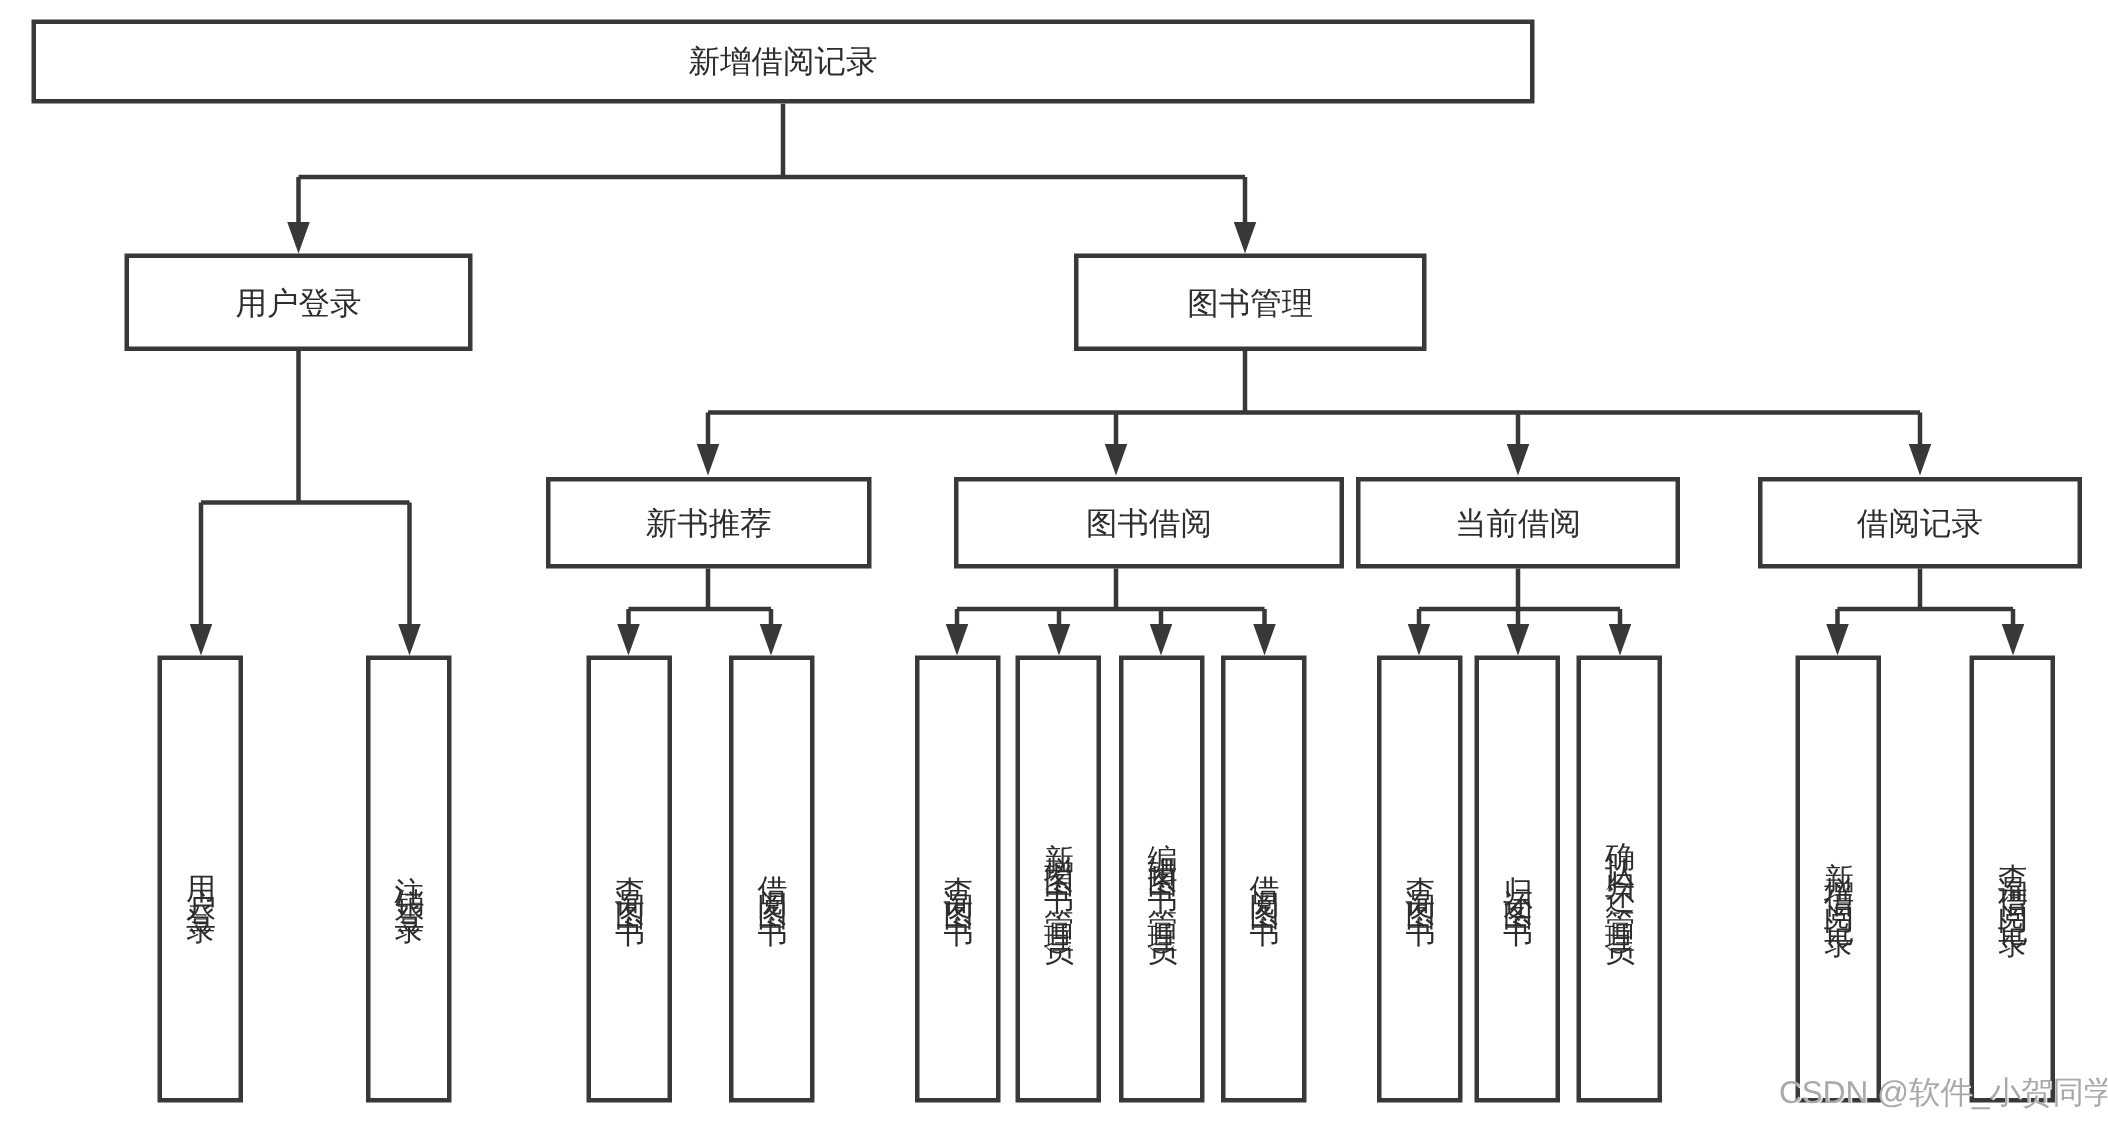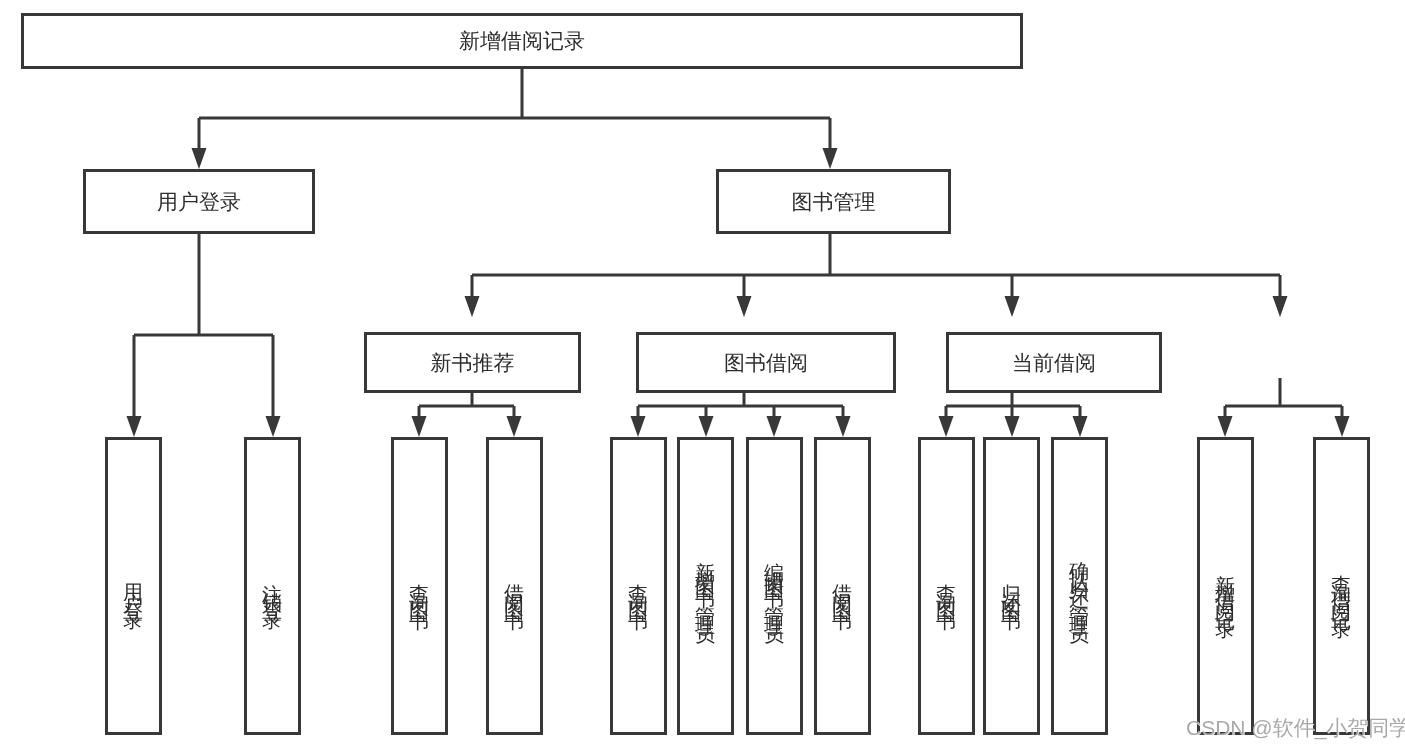--- a/index.html
+++ b/index.html
@@ -48,21 +48,21 @@
     width: 1002px;
     height: 56px;
     font-size: 21px;
   }
   .box.lvl2 {
     top: 169px;
     height: 65px;
     font-size: 21px;
   }
   .box.section {
-    top: 332px;
+    top: 318px;
     height: 61px;
     font-size: 21px;
   }
   .box.leaf {
     top: 437px;
     width: 57px;
     height: 298px;
     font-size: 20px;
   }
   .vtext {
@@ -130,21 +130,22 @@
     </g>
   </svg>
 
   <div class="box root">新增借阅记录</div>
 
   <div class="box lvl2" style="left:83px; width:232px;">用户登录</div>
   <div class="box lvl2" style="left:716px; width:235px;">图书管理</div>
 
   <div class="box section" style="left:364px; width:217px;">新书推荐</div>
   <div class="box section" style="left:636px; width:260px;">图书借阅</div>
-  <div class="box section" style="left:904px; width:216px;margin-left:42px;">当前借阅</div>
+  <div class="box section" style="left:904px; width:216px;">当前借阅</div>
+  <div class="box section" style="left:1172px; width:216px;">借阅记录</div>
 
   <div class="box leaf" style="left:105px;">
     <span class="vtext">用户登录</span>
   </div>
   <div class="box leaf" style="left:244px;">
     <span class="vtext">注销登录</span>
   </div>
 
   <div class="box leaf" style="left:391px;">
     <span class="vtext">查询图书</span>

